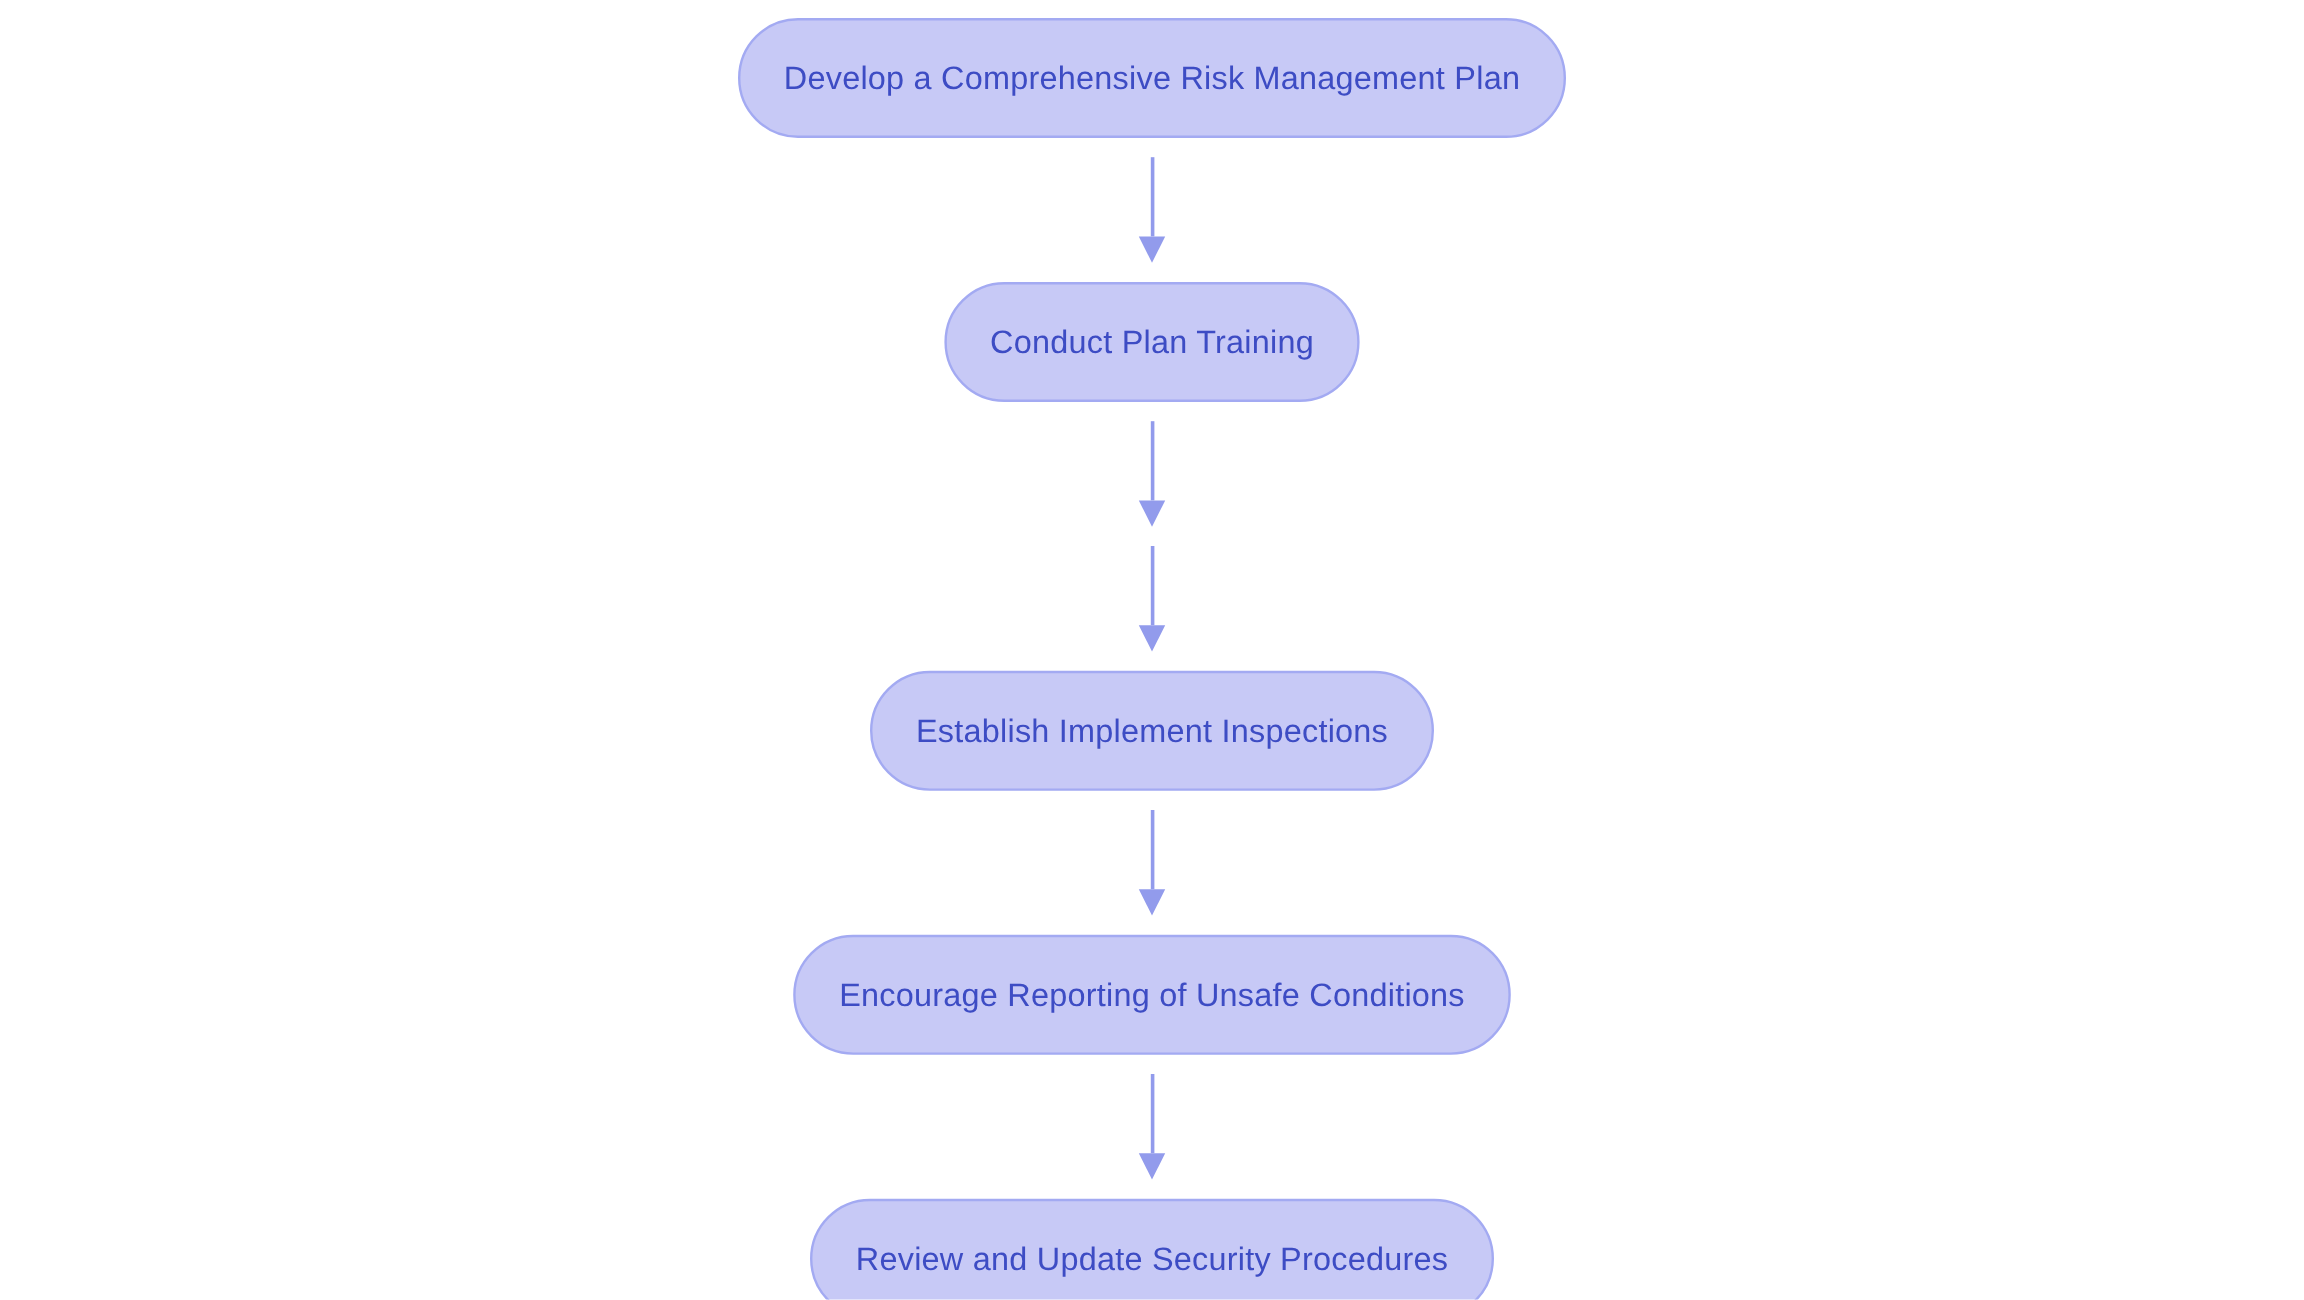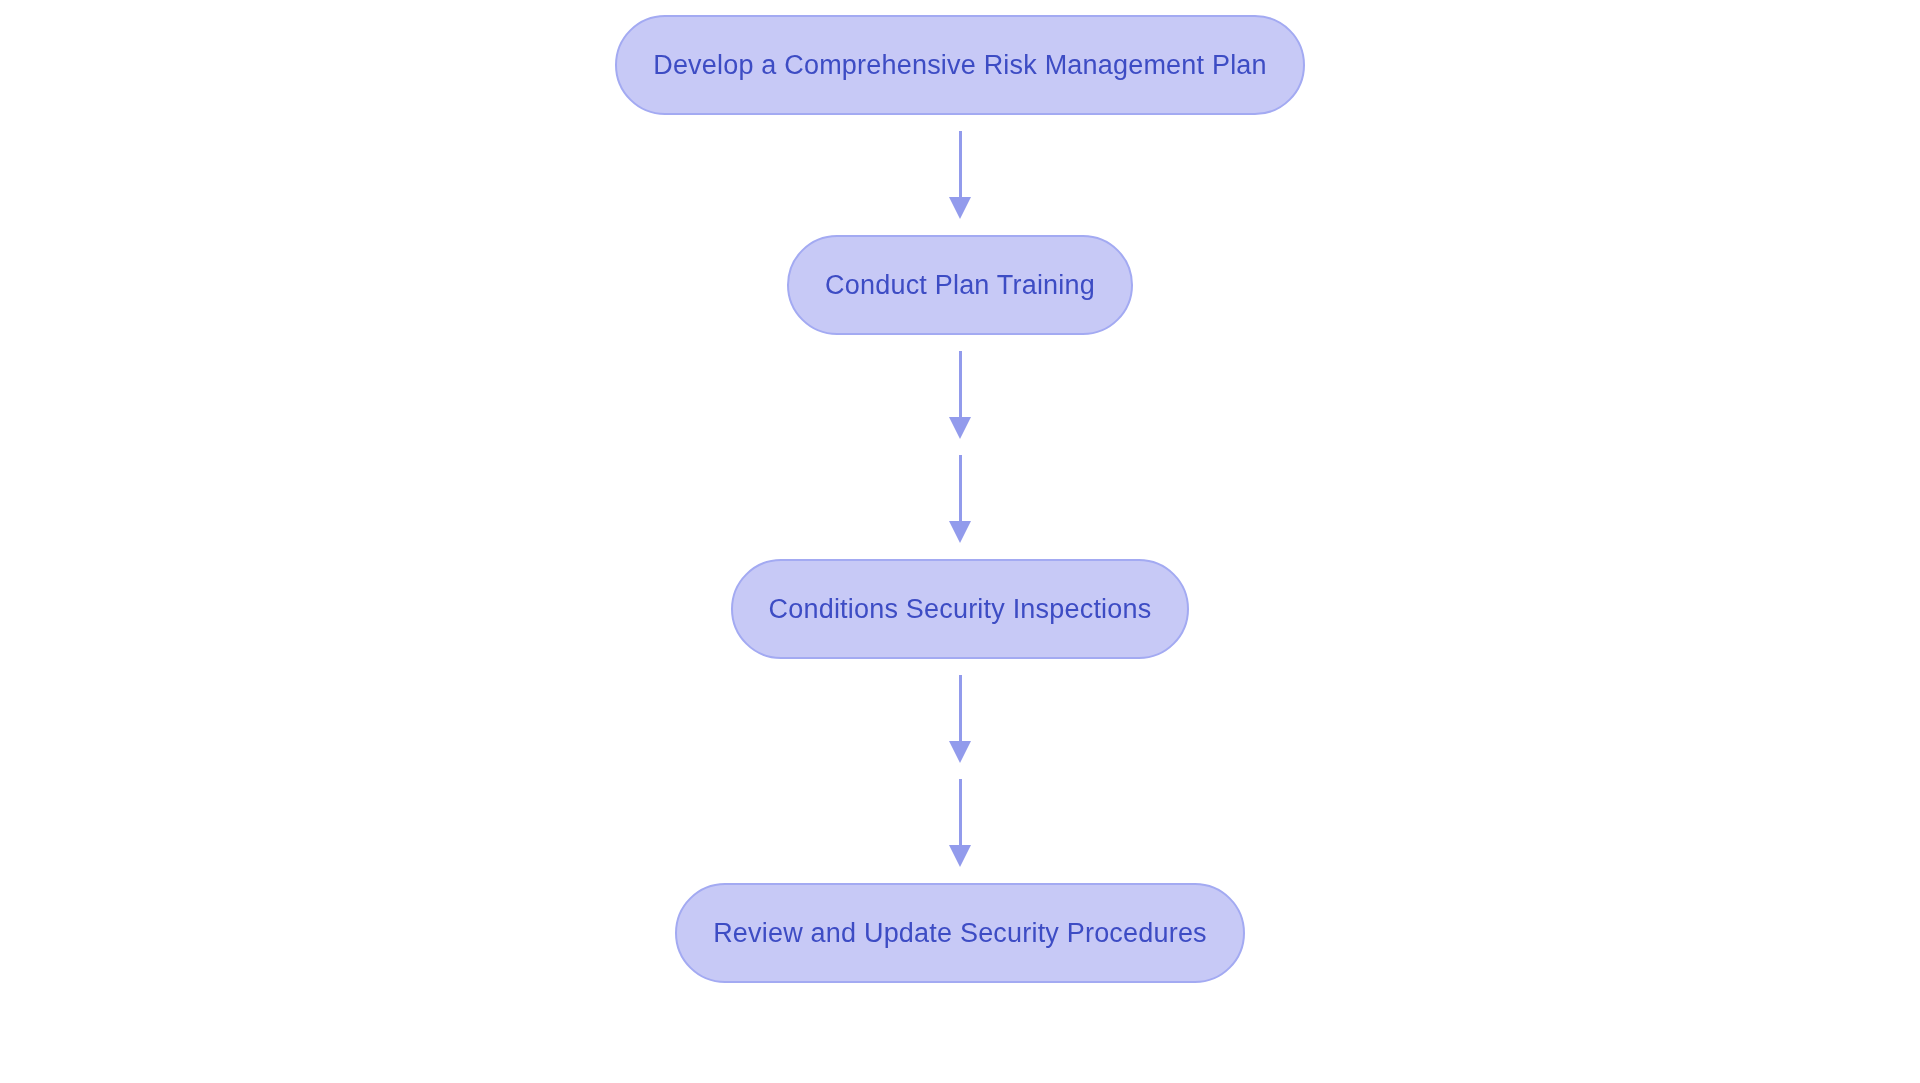--- a/index.html
+++ b/index.html
@@ -80,27 +80,28 @@
     <div class="line"></div>
     <div class="head"></div>
   </div>
 
 
   <div class="connector">
     <div class="line"></div>
     <div class="head"></div>
   </div>
 
-  <div class="flow-node">Conditions Security Inspections</div>
+  <div class="flow-node">Establish Implement Inspections</div>
 
   <div class="connector">
     <div class="line"></div>
     <div class="head"></div>
   </div>
 
+  <div class="flow-node">Encourage Reporting of Unsafe Conditions</div>
 
   <div class="connector">
     <div class="line"></div>
     <div class="head"></div>
   </div>
 
   <div class="flow-node">Review and Update Security Procedures</div>
 
 </div>
 

